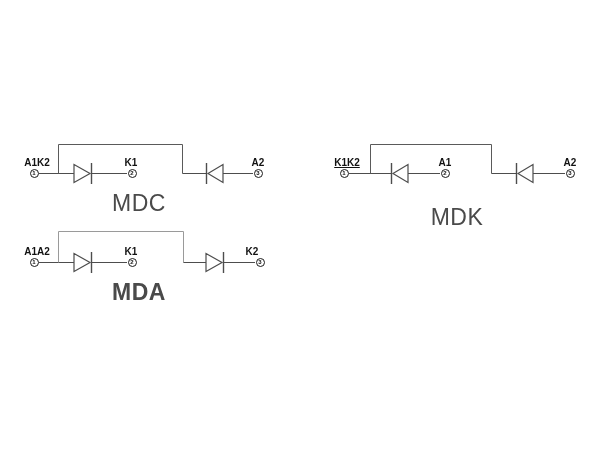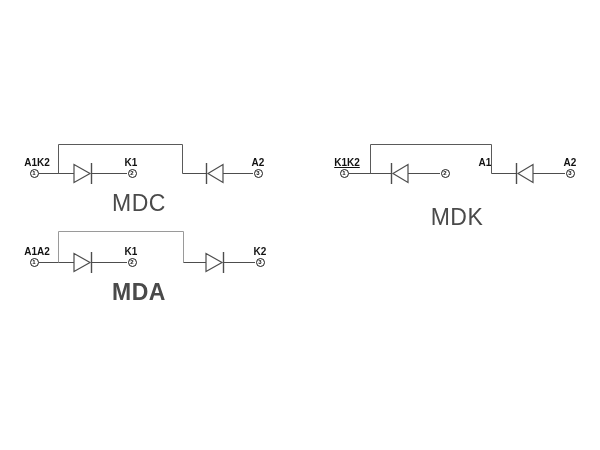--- a/index.html
+++ b/index.html
@@ -99,28 +99,28 @@
     <span class="pin-label" style="left:131px;top:157px;">K1</span>
     <span class="pin-label" style="left:258px;top:157px;">A2</span>
     <span class="diagram-title" style="left:139px;top:190px;">MDC</span>
   </div>
 
   <div>
     <span class="terminal" style="left:339.5px;top:168.5px;">1</span>
     <span class="terminal" style="left:440.5px;top:168.5px;">2</span>
     <span class="terminal" style="left:565.5px;top:168.5px;">3</span>
     <span class="pin-label" style="left:347px;top:157px;text-decoration:underline;">K1K2</span>
-    <span class="pin-label" style="left:445px;top:157px;margin-left:40px;">A1</span>
+    <span class="pin-label" style="left:445px;top:157px;">A1</span>
     <span class="pin-label" style="left:570px;top:157px;">A2</span>
     <span class="diagram-title" style="left:457px;top:204px;">MDK</span>
   </div>
 
   <div>
     <span class="terminal" style="left:29.5px;top:257.5px;">1</span>
     <span class="terminal" style="left:127.5px;top:257.5px;">2</span>
     <span class="terminal" style="left:255.5px;top:257.5px;">3</span>
     <span class="pin-label" style="left:37px;top:246px;">A1A2</span>
     <span class="pin-label" style="left:131px;top:246px;">K1</span>
-    <span class="pin-label" style="left:260px;top:246px;">K2</span>
+    <span class="pin-label" style="left:252px;top:246px;">K2</span>
     <span class="diagram-title" style="left:139px;top:279px;font-weight:bold;">MDA</span>
   </div>
 
 </div>
 
 </body></html>

